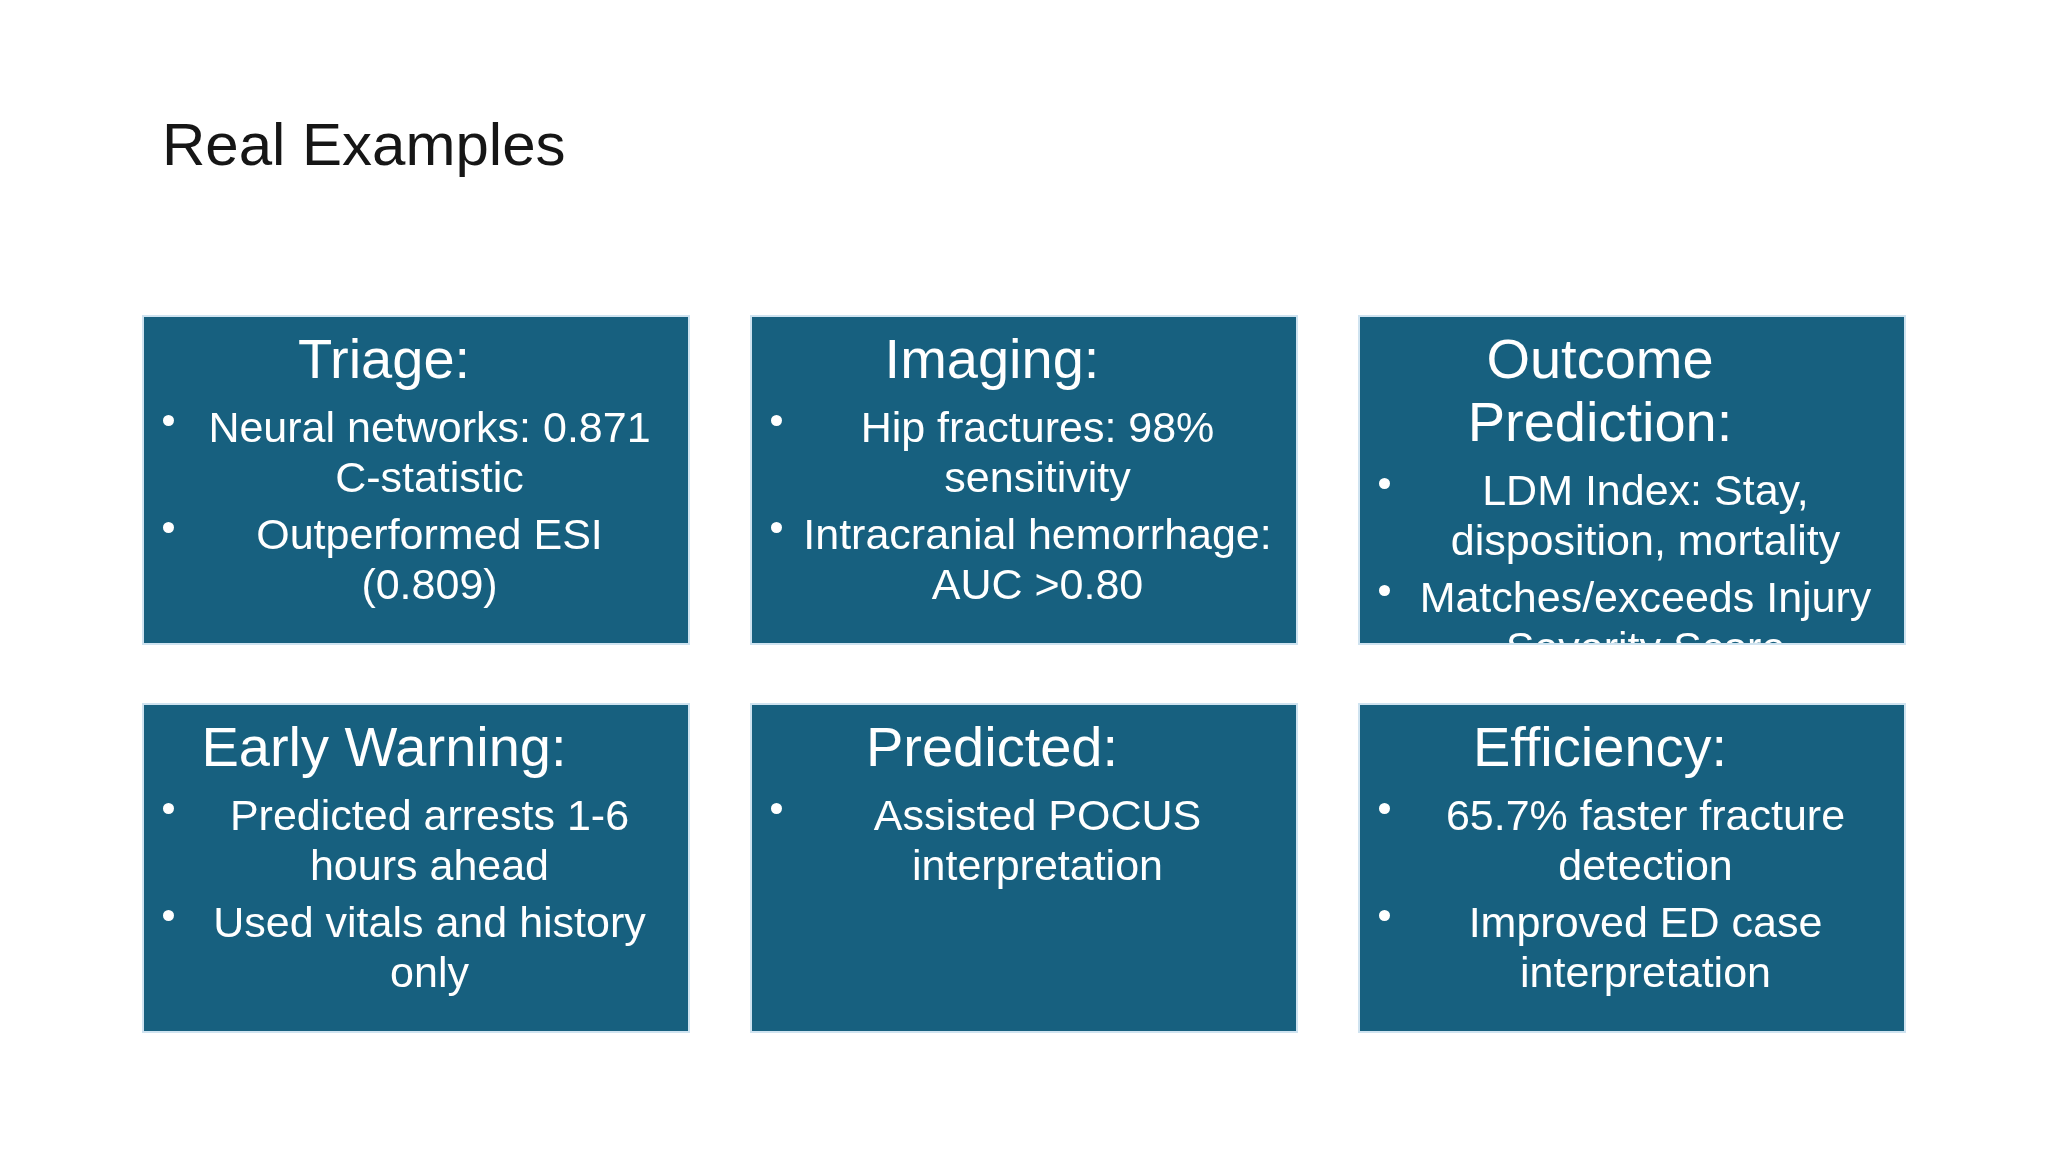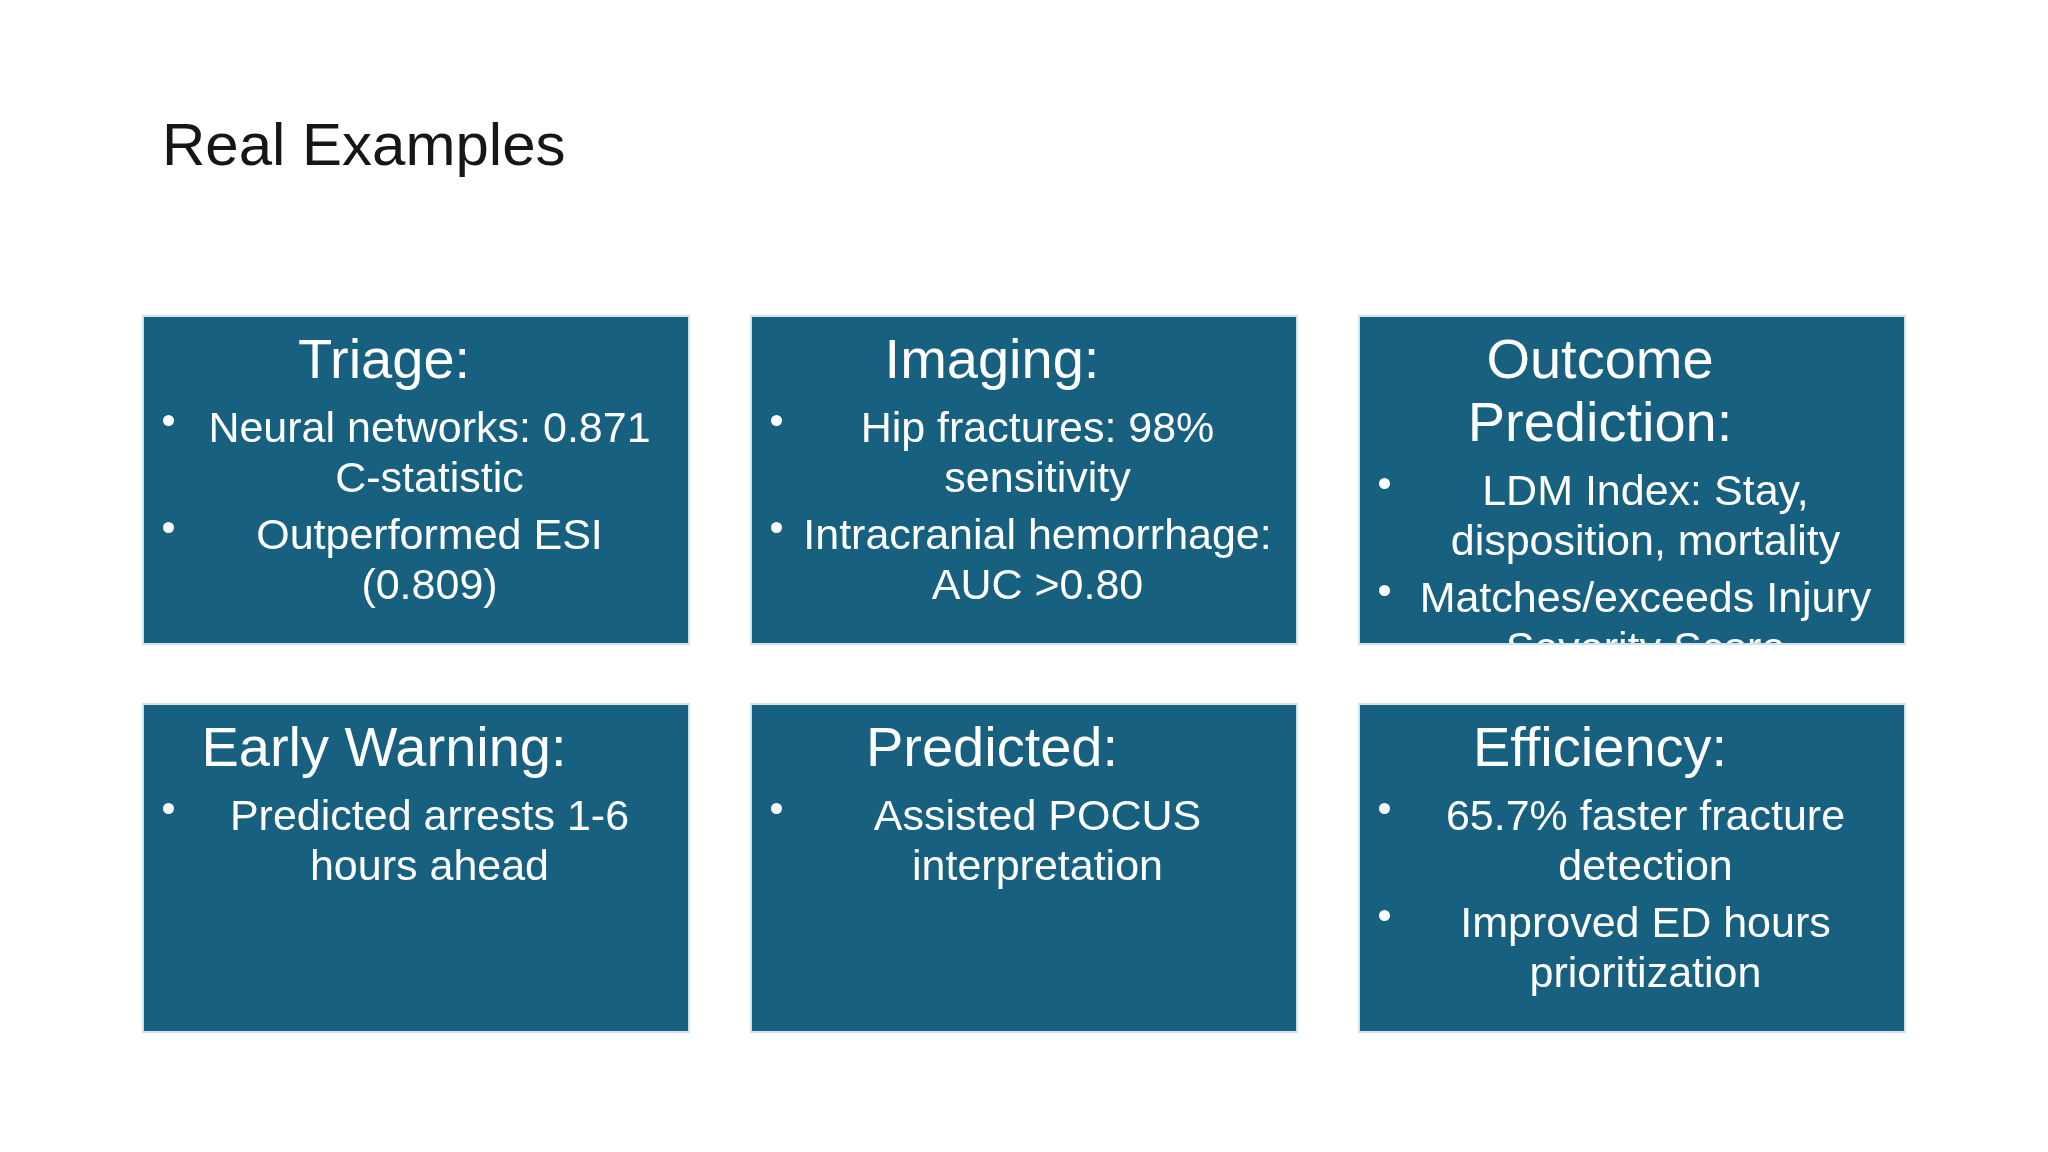--- a/index.html
+++ b/index.html
@@ -120,20 +120,24 @@
       </ul>
     </section>
 
     <section class="card">
       <h2 class="card-heading">Early Warning:</h2>
       <ul class="card-bullets">
         <li class="bullet">
           <span class="dot"></span>
           <span class="bullet-text">Predicted arrests 1-6 hours ahead</span>
         </li>
+        <li class="bullet">
+          <span class="dot"></span>
+          <span class="bullet-text">Used vitals and history only</span>
+        </li>
       </ul>
     </section>
 
     <section class="card">
       <h2 class="card-heading">Predicted:</h2>
       <ul class="card-bullets">
         <li class="bullet">
           <span class="dot"></span>
           <span class="bullet-text">Assisted POCUS interpretation</span>
         </li>
@@ -142,19 +146,19 @@
 
     <section class="card">
       <h2 class="card-heading">Efficiency:</h2>
       <ul class="card-bullets">
         <li class="bullet">
           <span class="dot"></span>
           <span class="bullet-text">65.7% faster fracture detection</span>
         </li>
         <li class="bullet">
           <span class="dot"></span>
-          <span class="bullet-text">Improved ED hours prioritization</span>
+          <span class="bullet-text">Improved ED case interpretation</span>
         </li>
       </ul>
     </section>
 
   </div>
 </div>
 
 </body></html>

